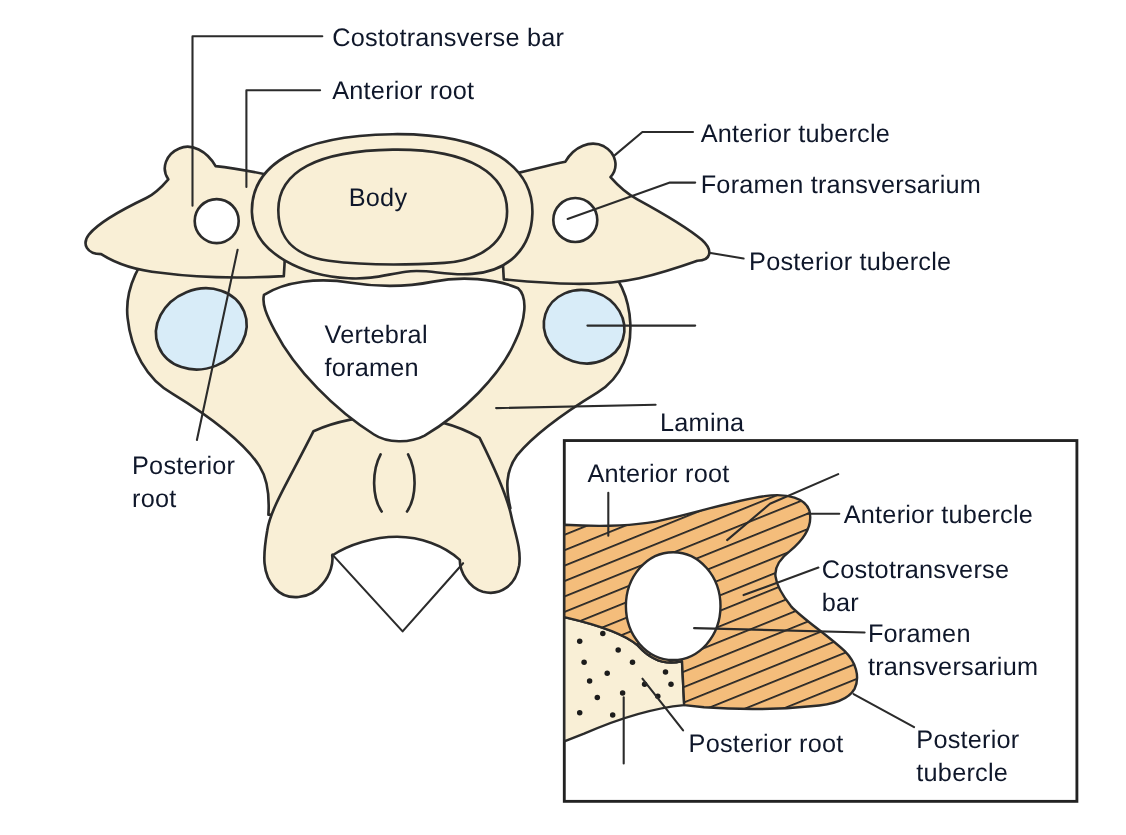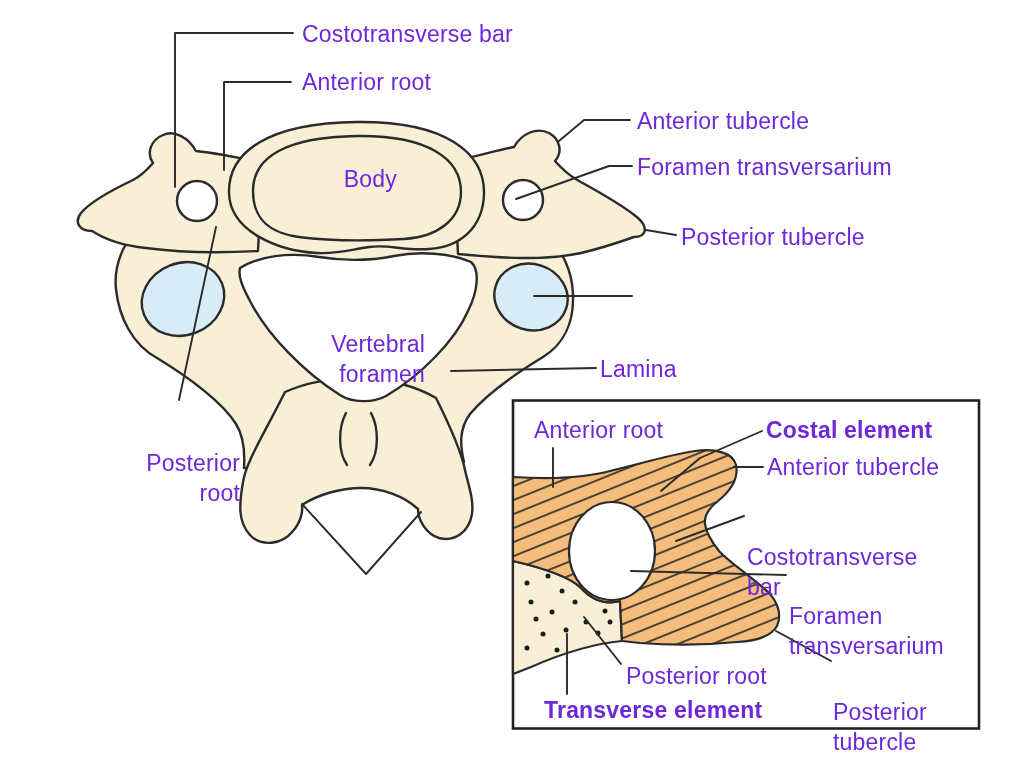--- a/index.html
+++ b/index.html
@@ -2,25 +2,25 @@
 <html><head>
 <meta charset="utf-8">
 <style>
   html,body{margin:0;padding:0;background:#ffffff;}
   .stage{
     position:relative;width:1024px;height:759px;background:#ffffff;overflow:hidden;
     font-family:"Liberation Sans","DejaVu Sans",sans-serif;
   }
   .stage svg{position:absolute;left:0;top:0;}
   .lbl{
-    position:absolute;color:#6d28d9;font-size:23px;line-height:30px;
+    position:absolute;color:#0f172a;font-size:23px;line-height:30px;
     white-space:nowrap;letter-spacing:0.2px;
   }
-  .lbl.wrap{white-space:normal;margin-top:40px;}
-  .lbl.center{text-align:right;}
+  .lbl.wrap{white-space:normal;}
+  .lbl.center{text-align:left;}
   .lbl.b{font-weight:bold;}
 </style>
 </head>
 <body>
 
 <div class="stage">
 
   <svg width="1024" height="759" viewBox="0 0 1024 759">
     <defs>
       <pattern id="hatch" width="13" height="13" patternUnits="userSpaceOnUse" patternTransform="rotate(-22)">
@@ -155,27 +155,25 @@
       <path d="M831 661 L776 631"></path>
       <path d="M567 694 L567 634"></path>
     </g>
   </svg>
 
   <div class="lbl" style="left:302px;top:19px;">Costotransverse bar</div>
   <div class="lbl" style="left:302px;top:67px;">Anterior root</div>
   <div class="lbl" style="left:637px;top:106px;">Anterior tubercle</div>
   <div class="lbl" style="left:637px;top:152px;">Foramen transversarium</div>
   <div class="lbl" style="left:681px;top:222px;">Posterior tubercle</div>
-  <div class="lbl" style="left:600px;top:354px;">Lamina</div>
+  <div class="lbl" style="left:600px;top:369px;">Lamina</div>
   <div class="lbl center" style="left:317px;top:164px;width:80px;">Body</div>
   <div class="lbl wrap center" style="left:295px;top:289px;width:130px;">Vertebral foramen</div>
   <div class="lbl wrap center" style="left:120px;top:408px;width:120px;">Posterior root</div>
 
   <div class="lbl" style="left:534px;top:415px;">Anterior root</div>
-  <div class="lbl b" style="left:766px;top:415px;">Costal element</div>
   <div class="lbl" style="left:767px;top:452px;">Anterior tubercle</div>
   <div class="lbl wrap" style="left:747px;top:502px;width:185px;">Costotransverse bar</div>
   <div class="lbl wrap" style="left:789px;top:561px;width:185px;">Foramen transversarium</div>
   <div class="lbl" style="left:626px;top:661px;">Posterior root</div>
   <div class="lbl wrap" style="left:833px;top:657px;width:125px;">Posterior tubercle</div>
-  <div class="lbl b" style="left:544px;top:695px;">Transverse element</div>
 
 </div>
 
 </body></html>

